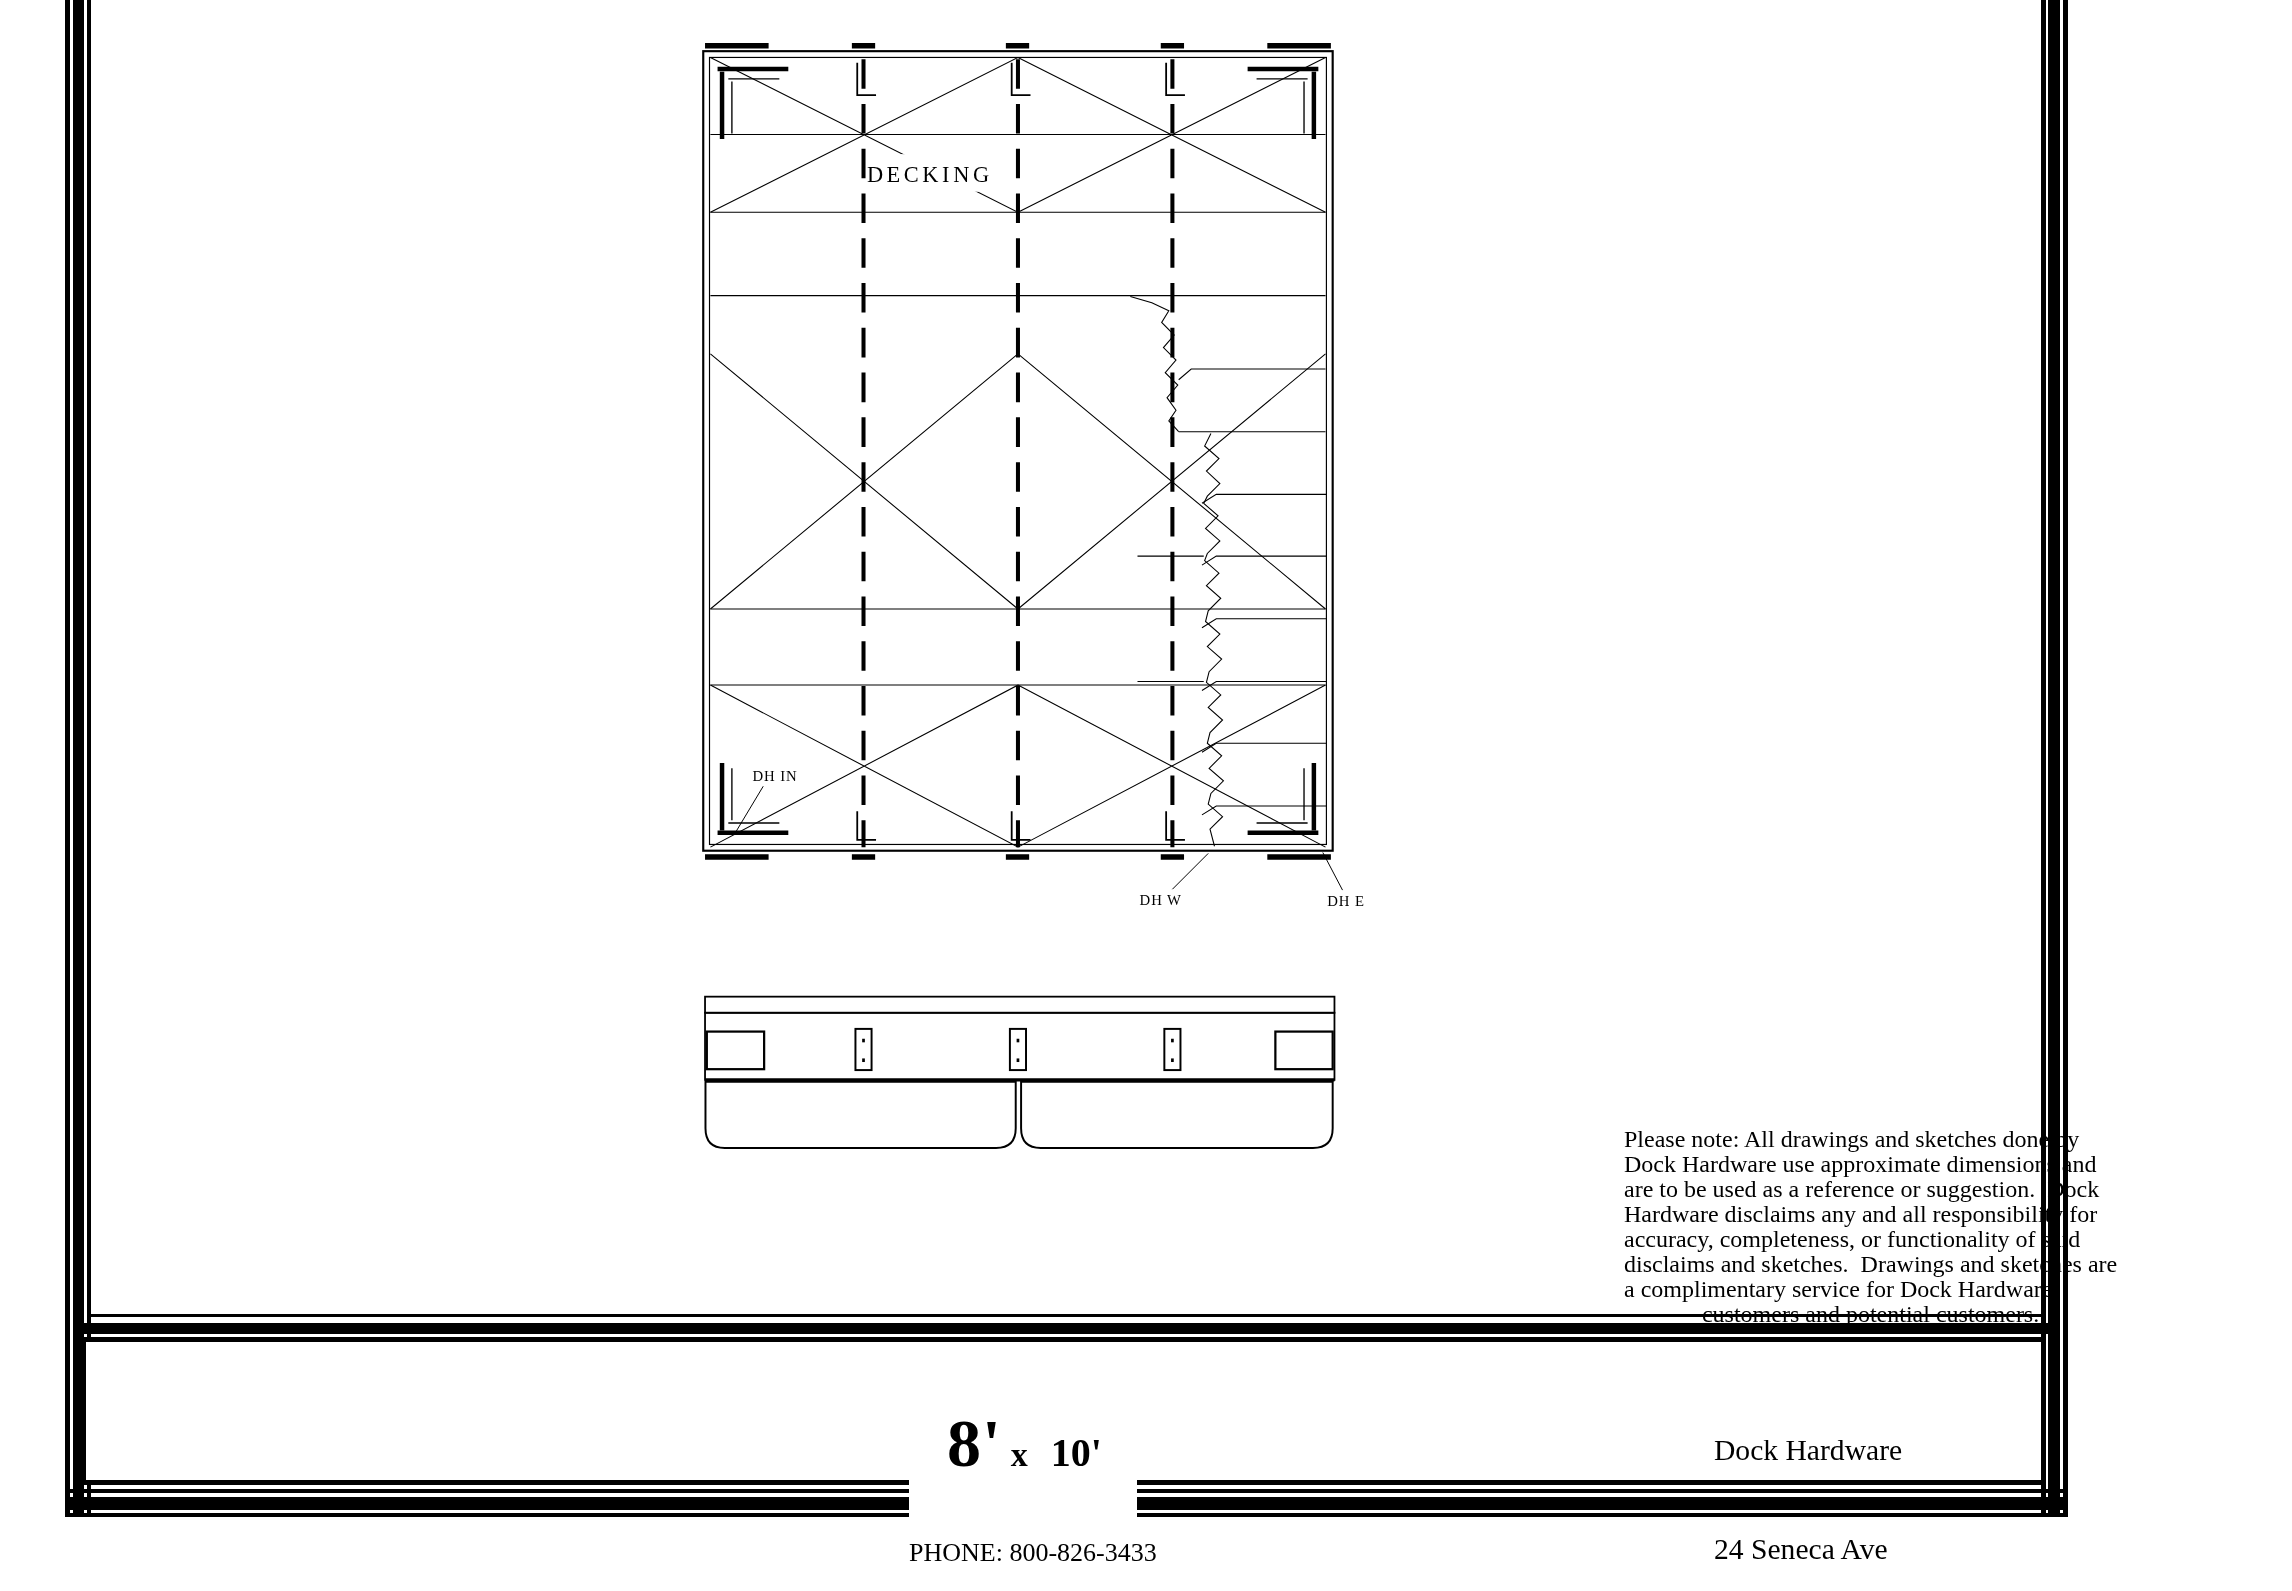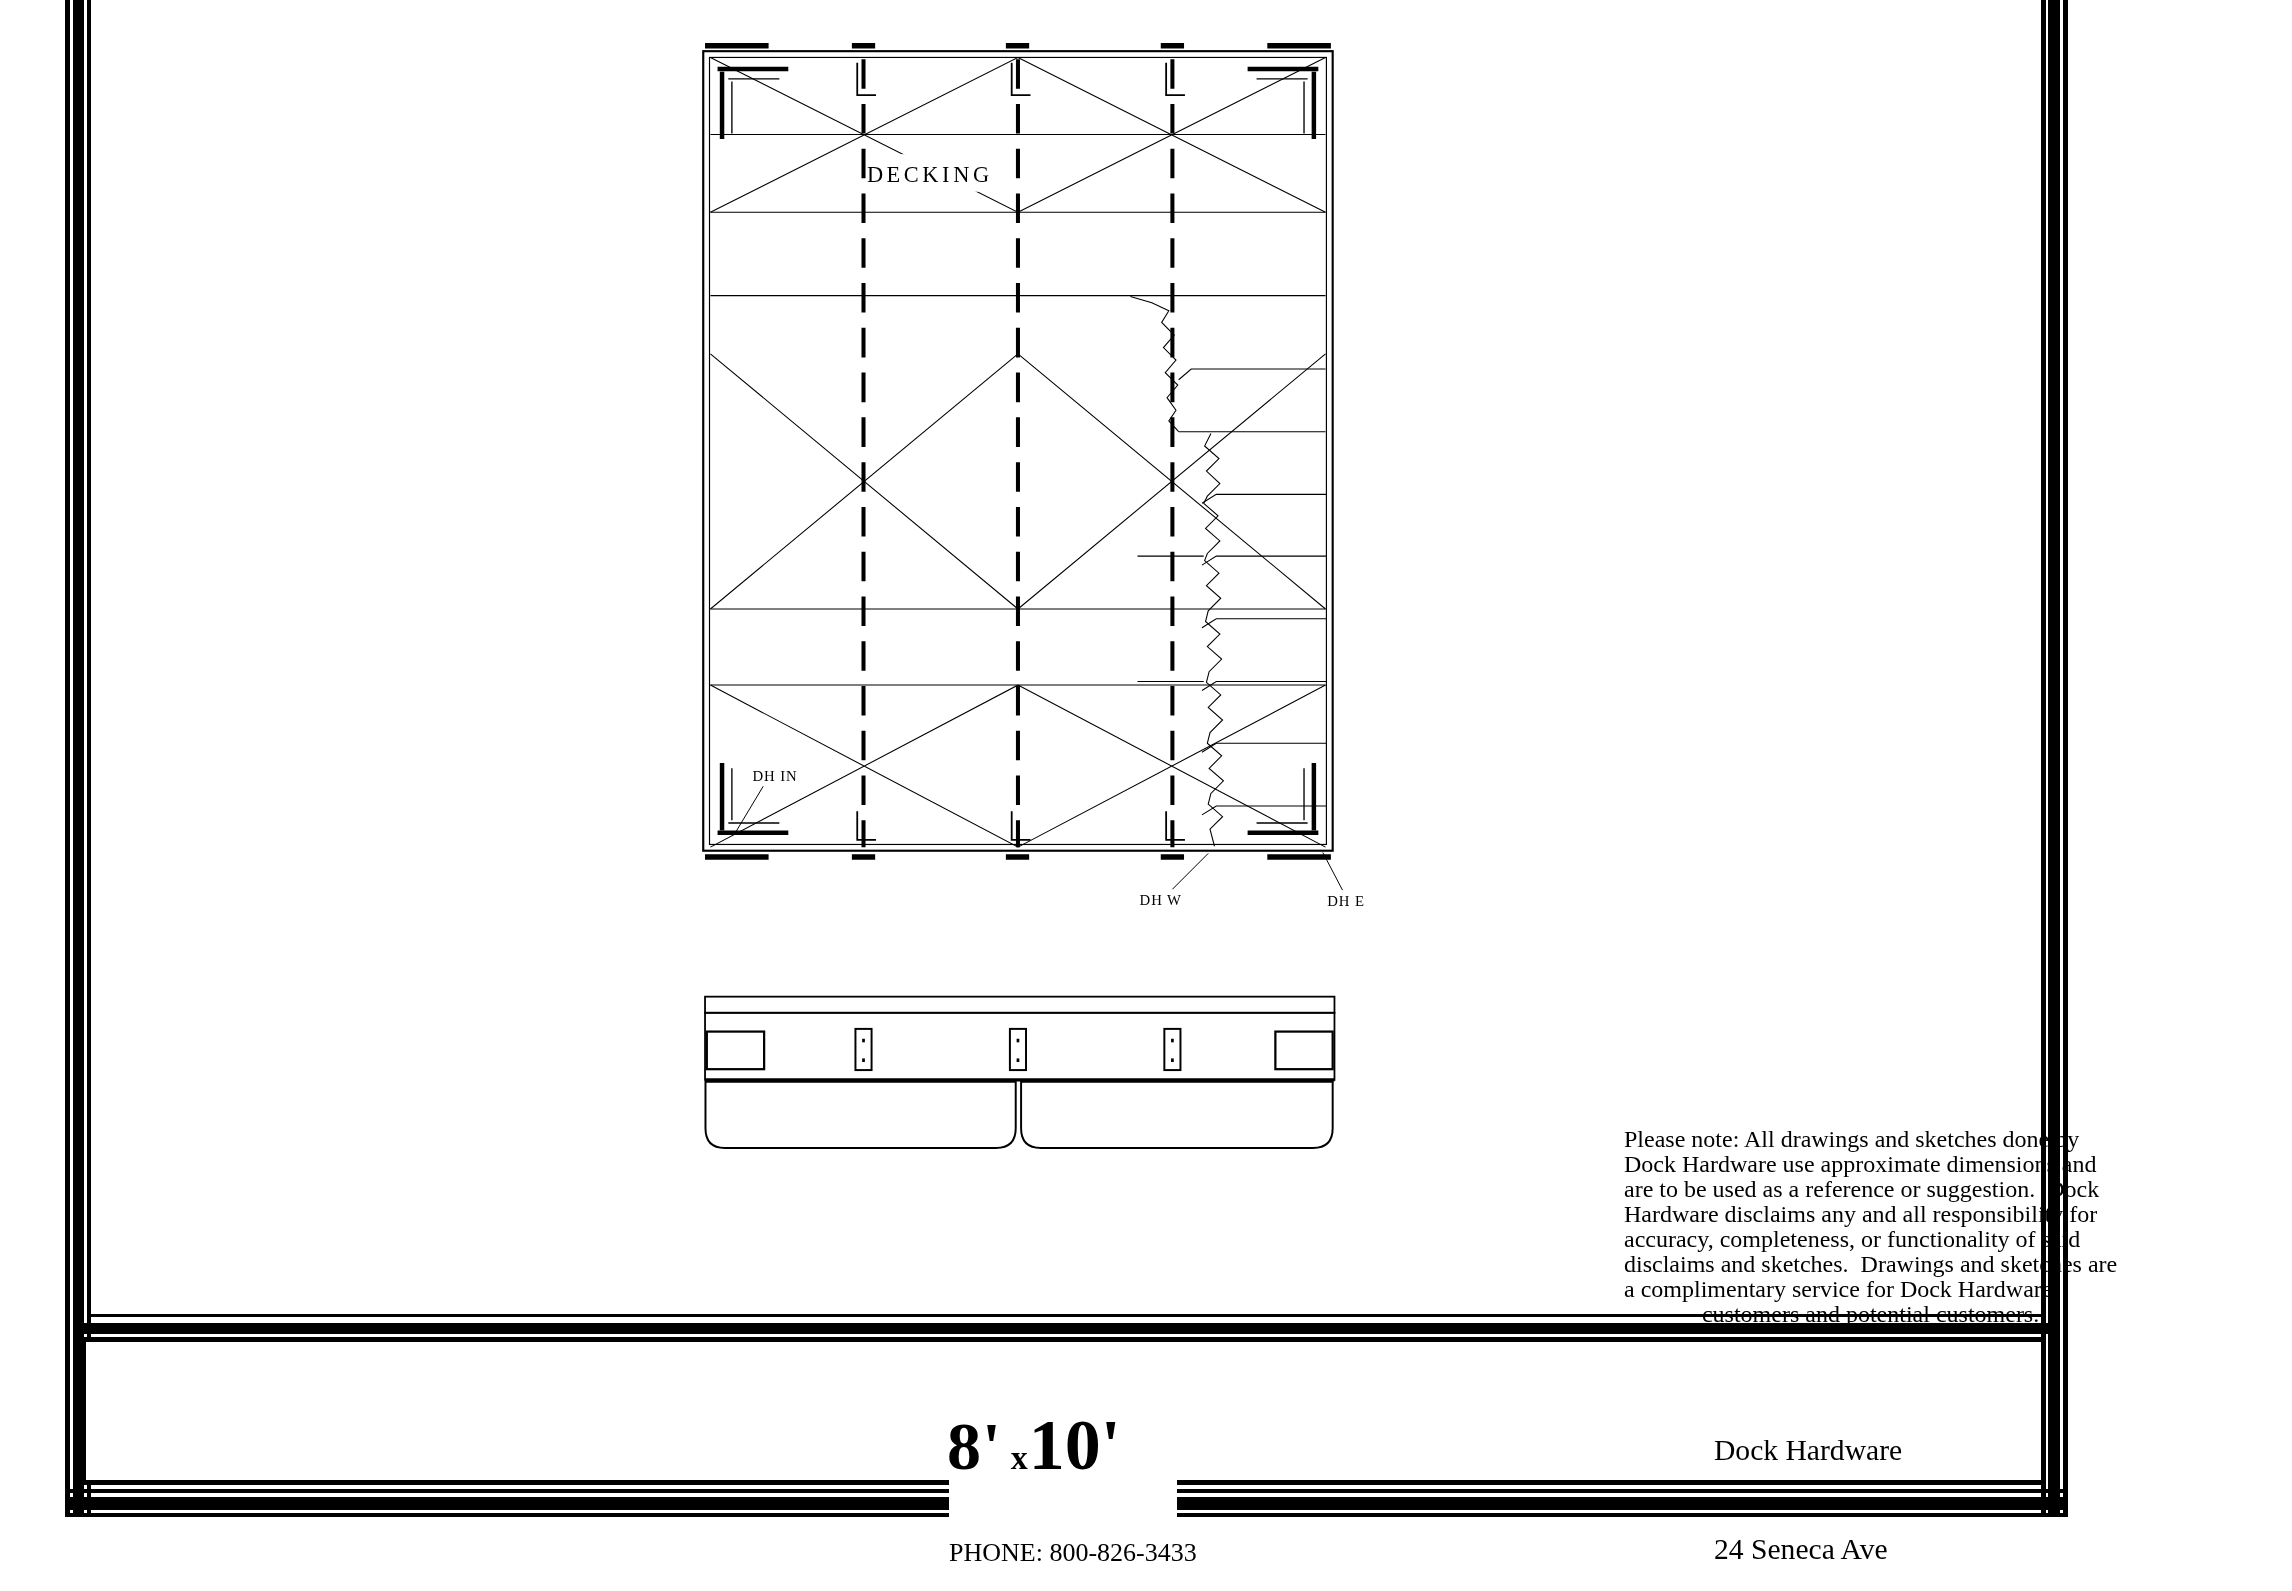--- a/index.html
+++ b/index.html
@@ -15,32 +15,32 @@
   .title-block{
     left:81px;top:1337px;width:1965px;height:148px;
     border:5.4px solid #000;box-sizing:border-box;background:#fff;
   }
   .title-row{
     left:947px;top:1404px;display:flex;align-items:baseline;
     font-weight:bold;white-space:pre;
   }
   .sz-big{font-size:68px;letter-spacing:0.9px;}
   .sz-x{font-size:34px;margin-left:9px;}
-  .sz-sec{font-size:72px;margin-left:1px;}
+  .sz-sec{font-size:40px;margin-left:23px;}
   .prod-title{font-size:45px;margin-left:32px;letter-spacing:2.7px;word-spacing:18px;}
   .company{left:1714px;top:1368px;font-size:29.6px;line-height:33px;white-space:pre;}
   
   .disclaimer{left:1587px;top:1127px;font-size:24px;line-height:25px;}
   .disclaimer div{white-space:pre;margin-left:37px;}
   .disclaimer .u{text-decoration:underline;text-align:center;}
   
   .phone-box{
     left:909px;top:1473px;width:228px;height:99px;background:#fff;
     text-align:center;font-size:26px;line-height:30px;padding-top:4.5px;
-    box-sizing:border-box;white-space:pre;z-index:5;margin-left:40px;
+    box-sizing:border-box;white-space:pre;z-index:5;
   }
   svg text{font-family:"Liberation Serif",serif;fill:#000;}
 </style>
 </head>
 <body>
 
 <div class="abs ink vl" style="left:65px;width:4.5px;"></div>
 <div class="abs ink vl" style="left:73px;width:10.7px;"></div>
 <div class="abs ink vl" style="left:87px;width:3.6px;"></div>
 <div class="abs ink vl" style="left:2041px;width:4.5px;"></div>

